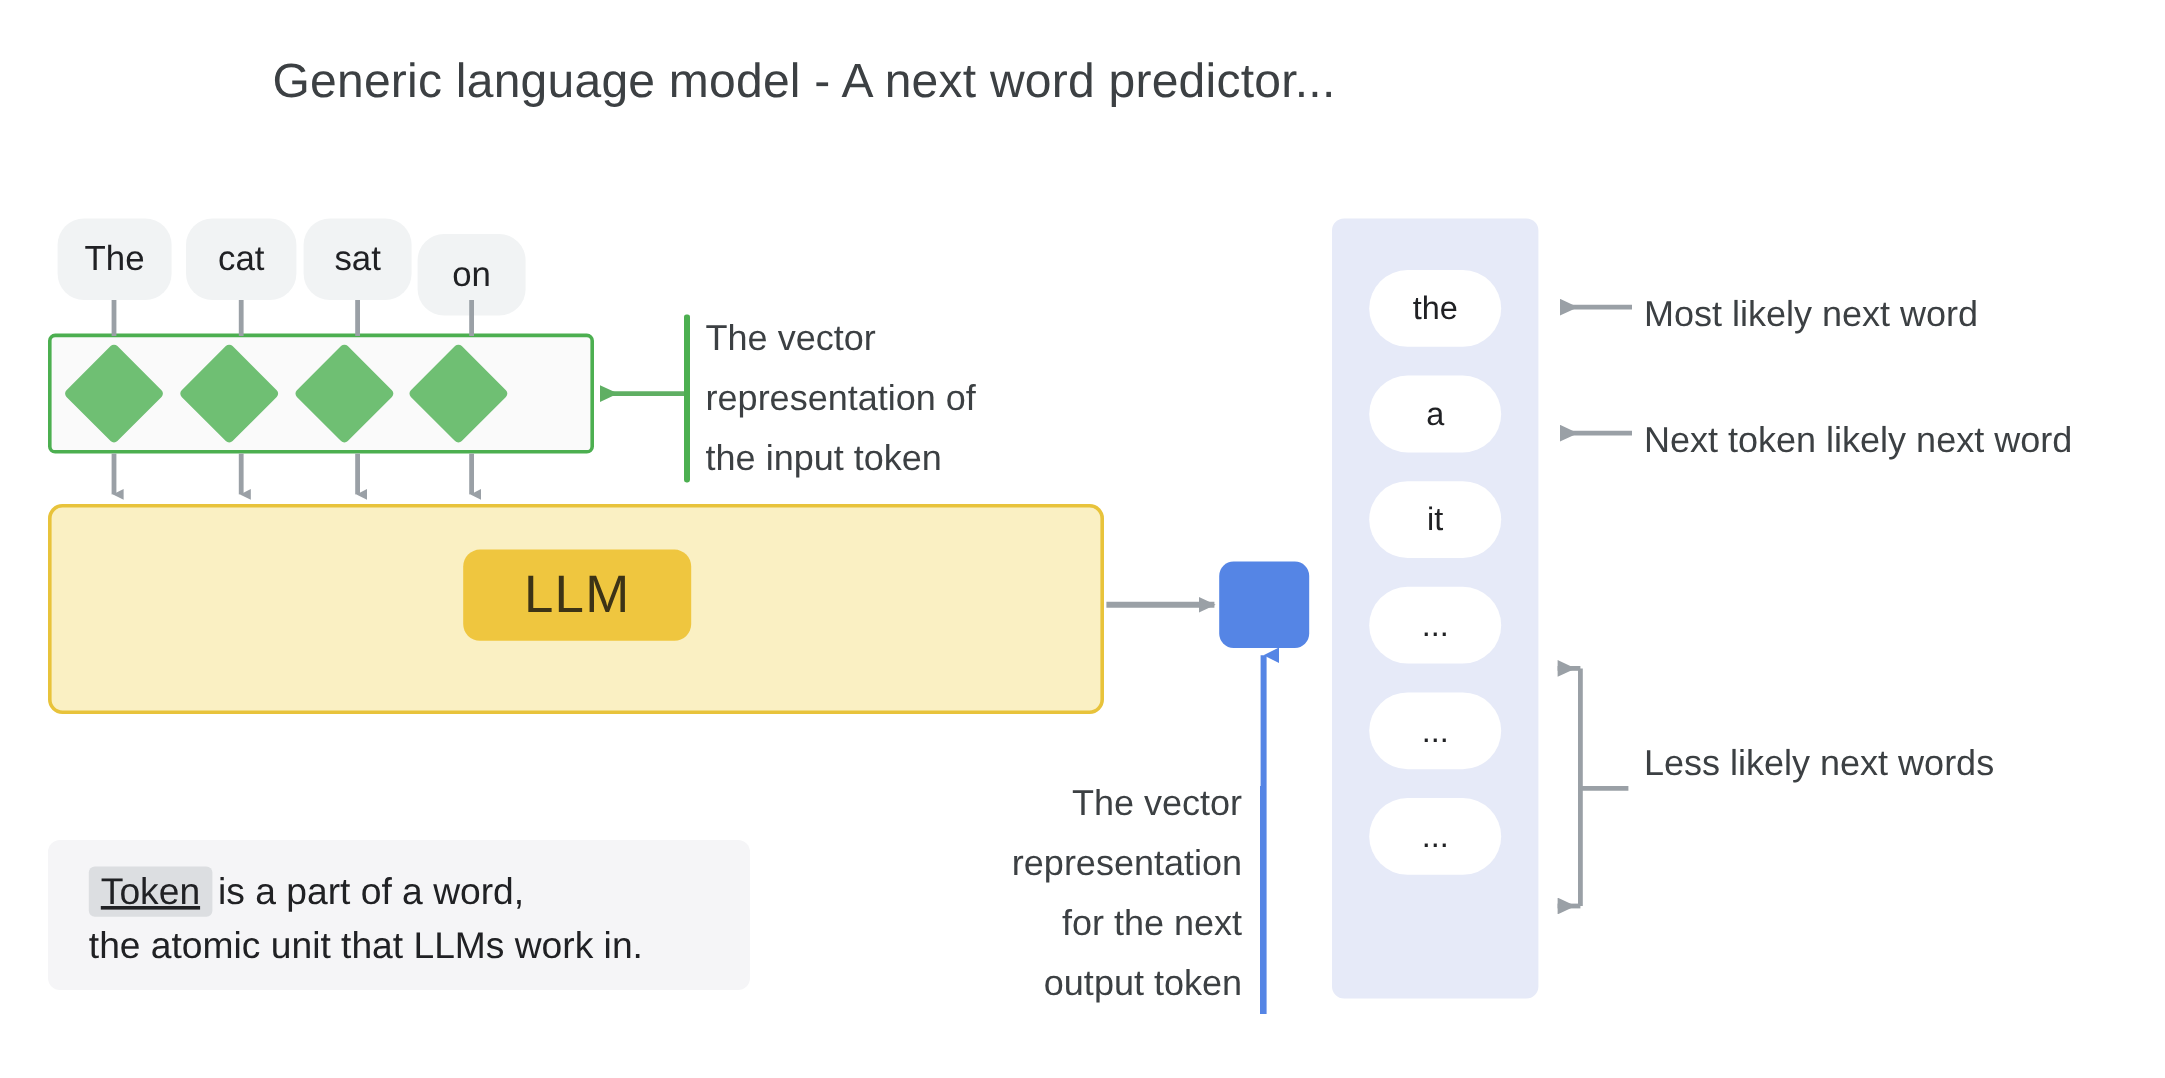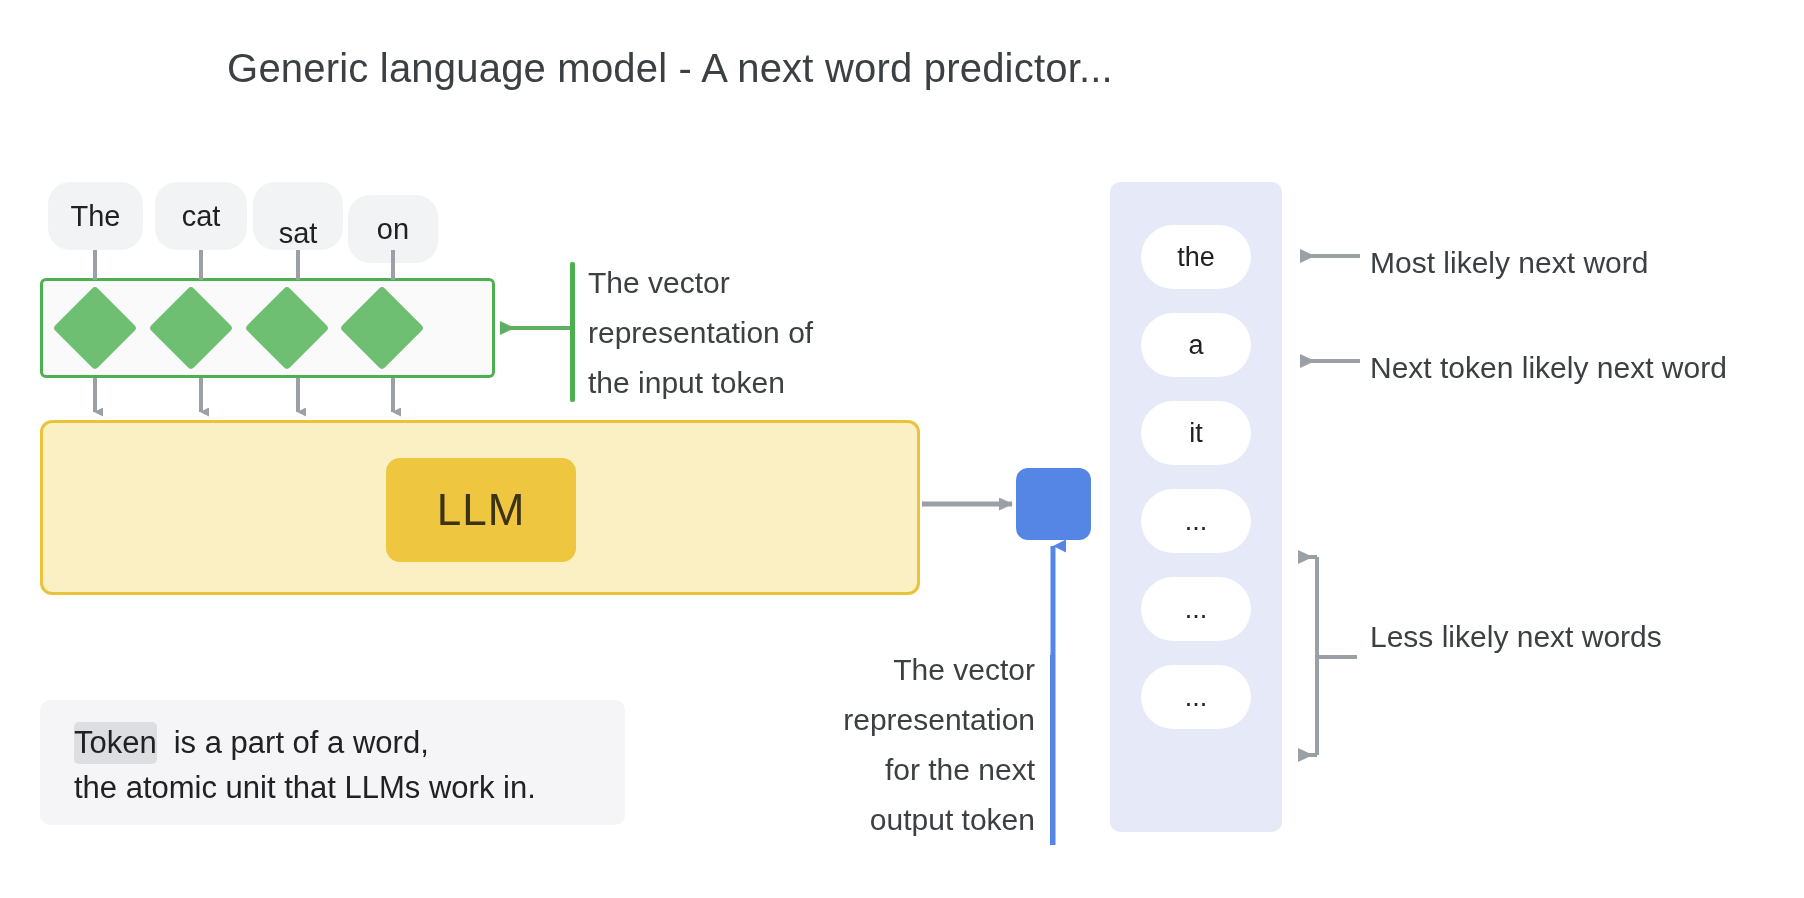--- a/index.html
+++ b/index.html
@@ -35,21 +35,21 @@
     transform:rotate(45deg);border-radius:4px;top:298px;
   }
 
   
   #llm-panel{
     left:40px;top:420px;width:880px;height:175px;
     background:#FAF0C3;border:3px solid #E8C33B;border-radius:12px;
     box-sizing:border-box;
   }
   #llm-inner{
-    left:386px;top:458px;width:190px;height:104px;
+    left:386px;top:458px;width:190px;height:76px;
     background:#EFC63F;border-radius:14px;
     display:flex;align-items:center;justify-content:center;
     font-size:44px;color:#3c3316;letter-spacing:1px;
   }
 
   
   #out-square{
     left:1016px;top:468px;width:75px;height:72px;
     background:#5585E5;border-radius:12px;
   }
@@ -88,37 +88,37 @@
   
   #token-card{
     left:40px;top:700px;width:585px;height:125px;
     background:#F5F5F7;border-radius:10px;
   }
   #token-card .line{
     position:absolute;left:34px;font-size:31px;color:#202124;white-space:nowrap;
   }
   #token-chip{
     display:inline-block;background:#DCDEE1;border-radius:5px;
-    padding:3px 0;margin-right:17px;
+    padding:3px 10px;margin-right:5px;text-decoration:underline;
   }
 
   svg.overlay{position:absolute;left:0;top:0;width:1804px;height:898px;pointer-events:none;}
 </style>
 </head>
 <body>
 
 <div class="abs" id="title">Generic language model - A next word predictor...</div>
 
 <div class="abs tok-pill" style="left:48px;top:182px;width:95px;">
   <span>The</span>
 </div>
 <div class="abs tok-pill" style="left:155px;top:182px;width:92px;">
   <span>cat</span>
 </div>
-<div class="abs tok-pill" style="left:253px;top:182px;width:90px;align-items:flex-end;">
+<div class="abs tok-pill" style="left:253px;top:182px;width:90px;">
   <span>sat</span>
 </div>
 <div class="abs tok-pill" style="left:348px;top:195px;width:90px;">
   <span>on</span>
 </div>
 
 <div class="abs" id="embed-box"></div>
 <div class="abs diamond" style="left:65px;"></div>
 <div class="abs diamond" style="left:161px;"></div>
 <div class="abs diamond" style="left:257px;"></div>

